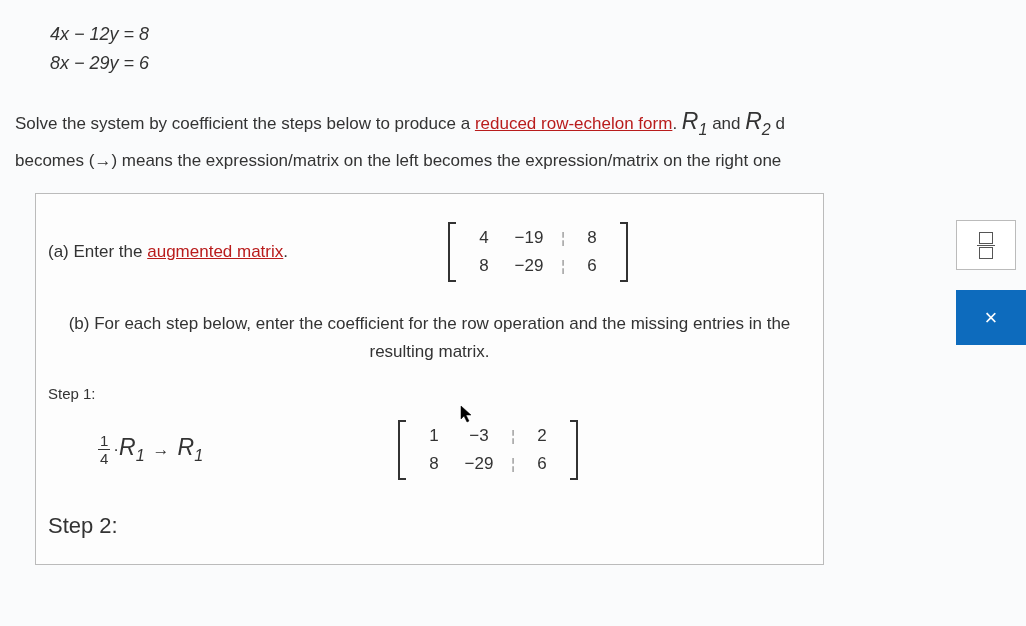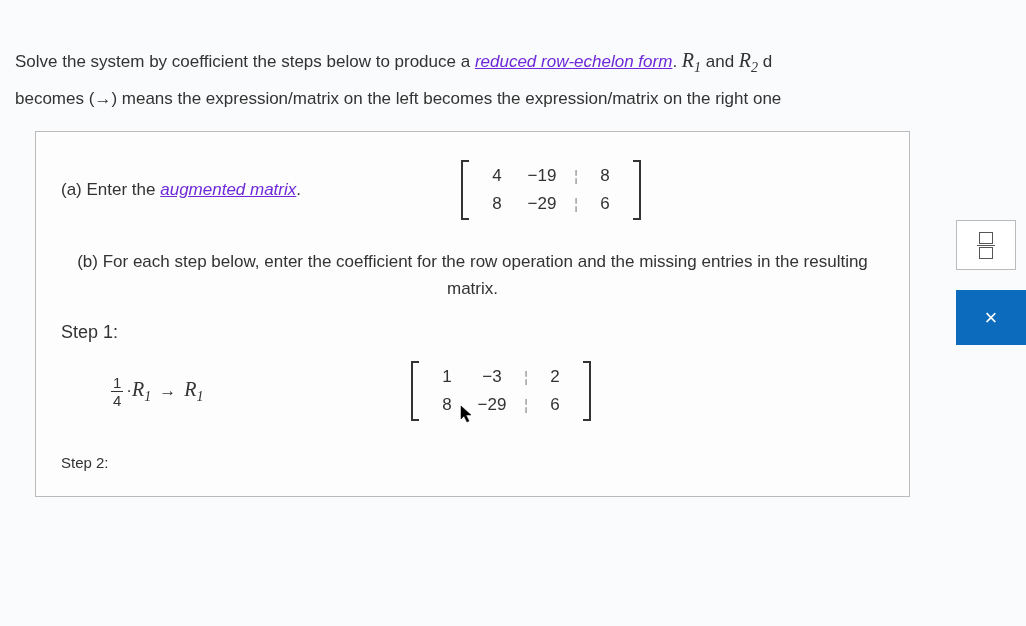--- a/index.html
+++ b/index.html
@@ -27,34 +27,33 @@
     .eq-line {
       font-style: italic;
     }
     .problem-text {
       margin-left: 0;
       margin-bottom: 10px;
       line-height: 2;
       font-size: 17px;
     }
     .link-style {
-      color: #6d28d9;
+      color: #b91c1c;
       text-decoration: underline;
-      font-style: italic;
     }
     .sub {
       font-size: 0.7em;
       vertical-align: sub;
     }
     .main-box {
       border: 1px solid #bbb;
       background: #fdfdfd;
       margin: 15px 16px 0 20px;
-      padding: 25px 25px;
-      width: 875px;
+      padding: 25px 12px;
+      width: 789px;
       position: relative;
     }
     .part-row {
       display: flex;
       align-items: center;
       margin-bottom: 25px;
     }
     .part-label {
       flex: 0 0 auto;
       min-width: 300px;
@@ -109,21 +108,21 @@
     }
     .part-b {
       margin-top: 15px;
       margin-bottom: 20px;
       line-height: 1.6;
       text-align: center;
     }
     .step-label {
       margin-top: 15px;
       margin-bottom: 15px;
-      font-size: 18px;
+      font-size: 15px;
     }
     .step-row {
       display: flex;
       align-items: center;
       margin-left: 50px;
     }
     .row-op {
       display: inline-flex;
       align-items: center;
       min-width: 160px;
@@ -138,22 +137,21 @@
     .frac-num, .frac-den {
       font-size: 15px;
       line-height: 1;
       padding: 1px 2px;
     }
     .frac-num {
       border-bottom: 1px solid #333;
     }
     .r-notation {
       font-style: italic;
-      font-size: 20px;
-      font-family: Liberation Serif, serif;
+      font-size: 23px;
     }
     .arrow {
       margin: 0 8px;
       font-size: 17px;
     }
     .matrix-step {
       margin-left: 140px;
     }
     .cursor {
       position: absolute;
@@ -198,27 +196,29 @@
       height: 55px;
       background: #0d6bbd;
       color: #fff;
       display: flex;
       align-items: center;
       justify-content: center;
       font-size: 22px;
     }
     .step2-label {
       margin-top: 30px;
-      font-size: 15px;
+      font-size: 22px;
     }
   </style>
 </head>
 <body>
 
 <div class="equations">
+  <div class="eq-line">4x − 12y = 8</div>
+  <div class="eq-line">8x − 29y = 6</div>
 </div>
 
 <div class="problem-text">
   <span>Solve the system by coefficient the steps below to produce a </span><span class="link-style">reduced row-echelon form</span><span>. </span><span class="r-notation"><span>R</span><span class="sub">1</span></span><span> and </span><span class="r-notation"><span>R</span><span class="sub">2</span></span><span> d</span>
   <br>
   <span>becomes (</span><span>→</span><span>) means the expression/matrix on the left becomes the expression/matrix on the right one</span>
 </div>
 
 <div class="main-box">
 

